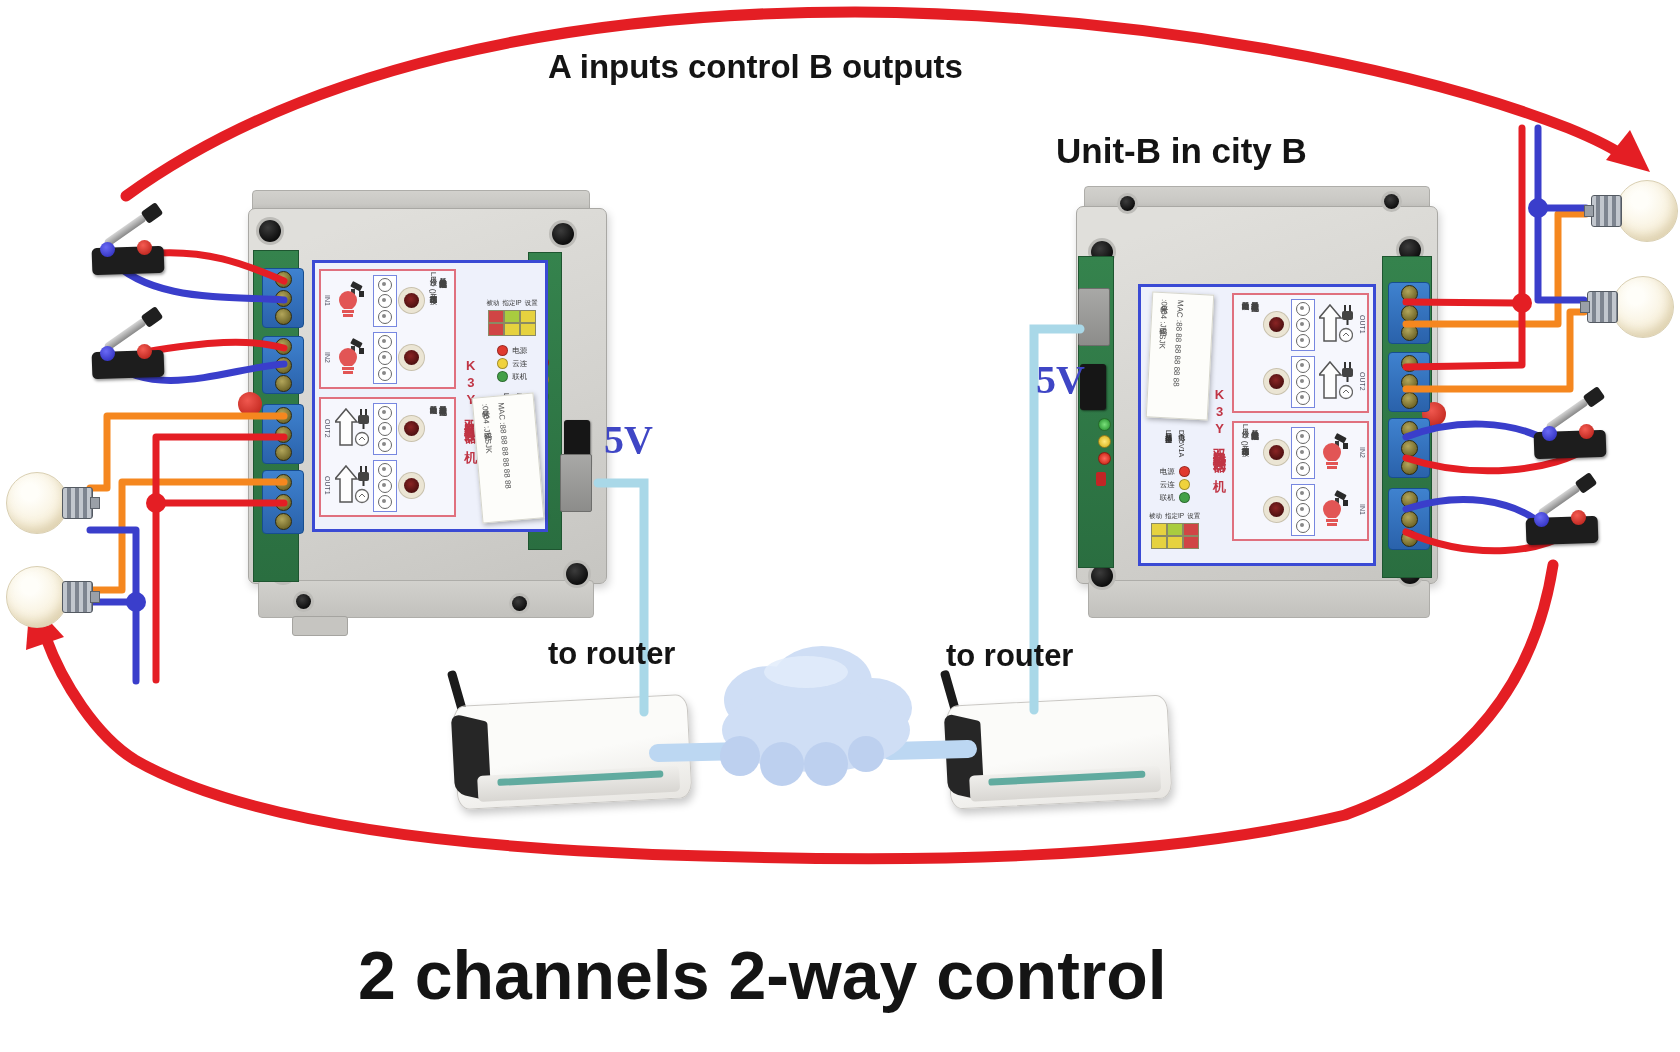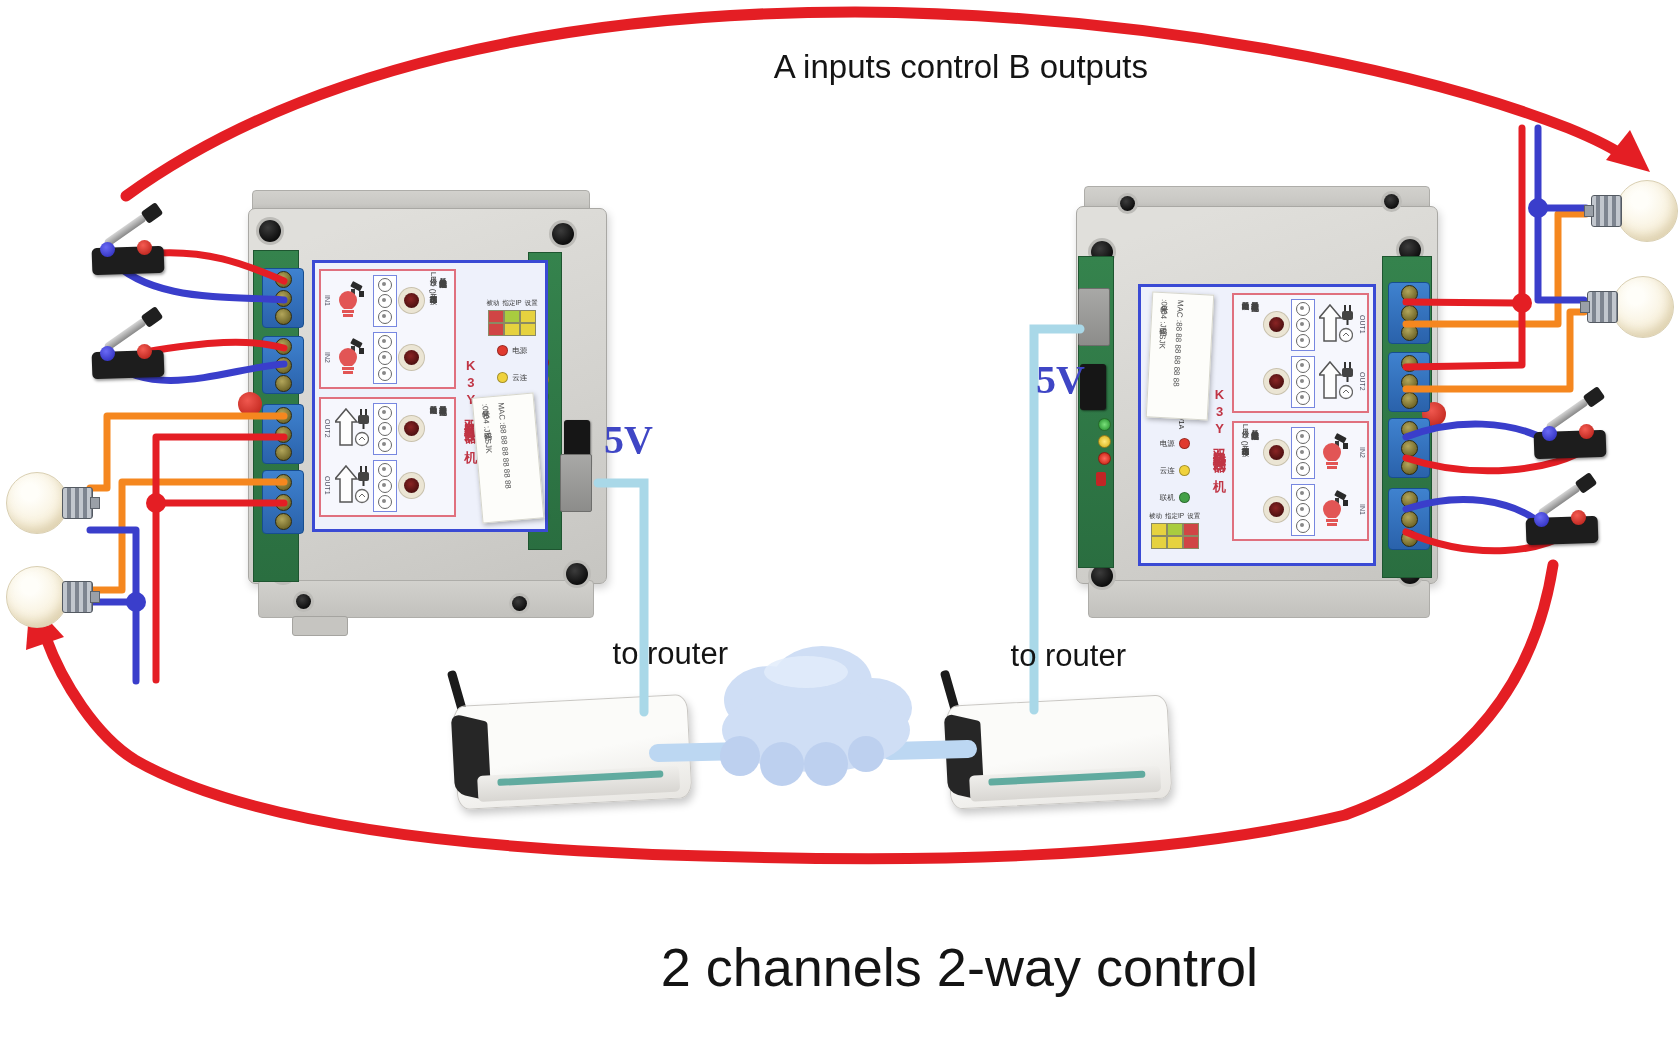--- a/index.html
+++ b/index.html
@@ -1,19 +1,19 @@
 <!DOCTYPE html>
 <html><head>
 <meta charset="utf-8">
 <style>
   html,body{margin:0;padding:0;background:#fff;}
   .stage{position:relative;width:1680px;height:1052px;background:#fff;overflow:hidden;
          font-family:"Liberation Sans",sans-serif;}
   .abs{position:absolute;}
-  .txt{position:absolute;color:#141414;font-weight:normal;text-align:right;z-index:30;}
+  .txt{position:absolute;color:#141414;font-weight:bold;text-align:left;z-index:30;}
   .serif{font-family:"Liberation Serif",serif;color:#3f46c5;font-weight:bold;z-index:30;}
 
   
   .device{position:absolute;z-index:10;}
   .flange{position:absolute;background:linear-gradient(#d2d1cd,#c2c1bd);border:1px solid #aeada9;border-radius:4px;}
   .dbody{position:absolute;background:linear-gradient(160deg,#e0dfdb 10%,#d3d2ce 60%,#c6c5c1);
          border:1px solid #a9a8a4;border-radius:7px;box-shadow:2px 4px 8px rgba(0,0,0,.18);}
   .screw{position:absolute;width:22px;height:22px;border-radius:50%;
          background:radial-gradient(circle at 40% 35%,#3c3c3c,#0e0e0e 70%);box-shadow:0 0 0 3px #bdbcb8;}
   .screw.sm{width:15px;height:15px;}
@@ -52,21 +52,21 @@
   .modeltitle{writing-mode:vertical-rl;text-orientation:upright;color:#c03545;font-weight:bold;
               font-size:13px;letter-spacing:2px;width:20px;text-align:center;padding-top:8px;}
   .sidecol{display:flex;flex-direction:column;align-items:center;gap:9px;width:60px;padding-top:30px;}
   .mir .sidecol{flex-direction:column-reverse;padding-top:0;padding-bottom:8px;}
   .modegrid{display:flex;flex-direction:column;align-items:center;gap:2px;}
   .mglabels{display:flex;gap:3px;}
   .mglabels span{font-size:6.5px;color:#333;}
   .mgrid{display:grid;grid-template-columns:repeat(3,16px);grid-auto-rows:13px;}
   .mgrid div{border:1px solid #8a8a64;}
   .cell-r{background:#d04545;} .cell-g{background:#a9cc3f;} .cell-y{background:#e6d23f;}
-  .legend{display:flex;flex-direction:column;gap:16px;}
+  .legend{display:flex;flex-direction:column;gap:2px;}
   .legrow{display:flex;align-items:center;gap:4px;}
   .mir .legrow{flex-direction:row-reverse;}
   .legrow i{width:9px;height:9px;border-radius:50%;display:block;border:1px solid rgba(0,0,0,.3);}
   .dot-r{background:#e03a2f;} .dot-y{background:#f0d23c;} .dot-g{background:#43a047;}
   .legrow span{font-size:7.5px;color:#333;}
   .portnotes{display:flex;gap:3px;}
   .portnotes span{writing-mode:vertical-rl;font-size:7px;color:#333;}
   .sticker{position:absolute;width:62px;height:126px;background:#fdfdfa;border:1px solid #d5d5cc;
            box-shadow:1px 2px 5px rgba(0,0,0,.3);display:flex;gap:7px;padding:6px 5px;box-sizing:border-box;z-index:3;}
   .sticker span{writing-mode:vertical-rl;font-size:8px;color:#555;}
@@ -106,21 +106,22 @@
   .inet{position:absolute;z-index:30;background:#fff;border:1px solid #e2e2e2;display:flex;align-items:center;
         justify-content:center;font-weight:bold;font-size:32px;color:#111;}
   svg.overlay{position:absolute;left:0;top:0;z-index:20;pointer-events:none;}
 </style>
 </head>
 <body>
 
 <div class="stage">
 
   <div class="txt" style="left:548px;top:48px;width:600px;font-size:33px;">A inputs control B outputs</div>
-  <div class="txt" style="left:358px;top:936px;width:900px;font-size:54px;">2 channels 2-way control</div>
+  <div class="txt" style="left:1056px;top:131px;width:400px;font-size:35px;">Unit-B in city B</div>
+  <div class="txt" style="left:358px;top:936px;width:900px;font-size:68px;">2 channels 2-way control</div>
   <div class="txt" style="left:548px;top:636px;width:180px;font-size:31px;">to router</div>
   <div class="txt" style="left:946px;top:638px;width:180px;font-size:31px;">to router</div>
   <div class="serif abs" style="left:604px;top:416px;font-size:40px;">5V</div>
   <div class="serif abs" style="left:1036px;top:356px;font-size:40px;">5V</div>
 
   <div class="device" style="left:248px;top:190px;width:357px;height:448px;">
     <div class="flange" style="left:4px;top:0;width:336px;height:24px;"></div>
     <div class="dbody" style="left:0;top:18px;width:357px;height:374px;"></div>
     <div class="flange" style="left:10px;top:390px;width:334px;height:36px;"></div>
     <div class="dinclip" style="left:44px;top:426px;width:54px;height:18px;"></div>

